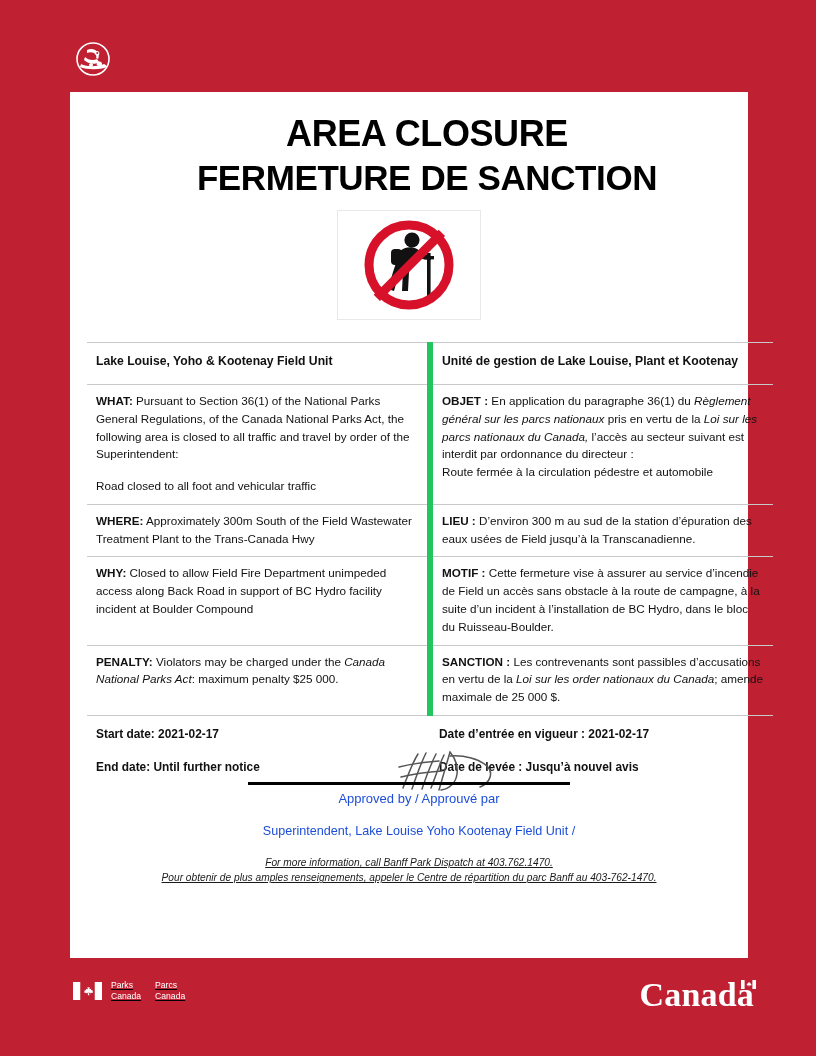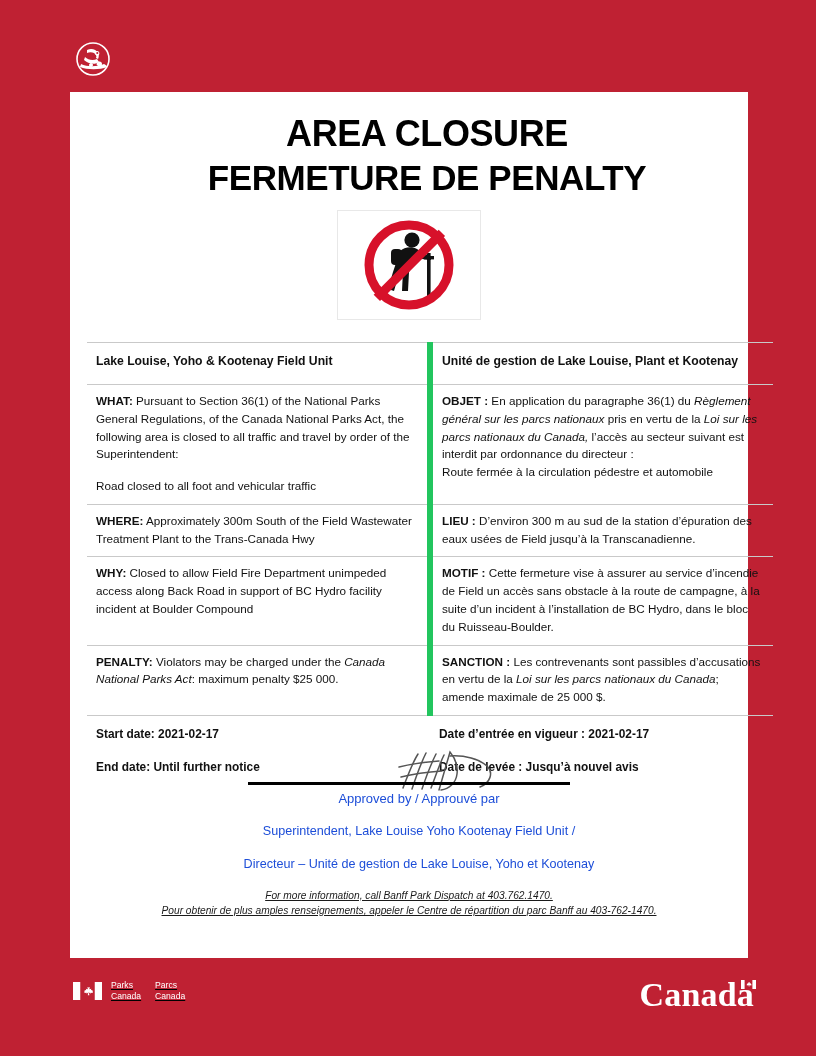--- a/index.html
+++ b/index.html
@@ -233,21 +233,21 @@
       <path d="M29 25c2-1 4 0 4 2s-2 3-4 2-2-3 0-4z"></path>
       <path d="M22 26c1 0 2 1 2 2s-1 2-2 2-2-1-2-2 1-2 2-2z"></path>
     </g>
   </svg>
 </div>
 
 <div id="notice-panel">
 
   <div id="titles">
     <div class="poster-title en">AREA CLOSURE</div>
-    <div class="poster-title fr">FERMETURE DE PENALTY</div>
+    <div class="poster-title fr">FERMETURE DE SANCTION</div>
   </div>
 
   <div id="sign-wrap">
     <svg id="no-hiking-sign" viewBox="0 0 142 108">
       <rect x="0" y="0" width="142" height="108" fill="#FFFFFF"></rect>
 
       <g fill="#111111">
         <circle cx="74" cy="29" r="7.6"></circle>
         <path d="M62 40c4-4 12-5 17-2l7 5 6 1 1 5-9-1-6-4-2 7-5 10-1 19h-6l1-21 -5 7 -4 14 -6-2 5-17z"></path>
         <rect x="53" y="38" width="11" height="16" rx="4"></rect>
@@ -295,21 +295,21 @@
         <td class="col-fr">
           <p class="para"><span class="lbl">MOTIF :</span><span> Cette fermeture vise à assurer au service d’incendie de Field un accès sans obstacle à la route de campagne, à la suite d’un incident à l’installation de BC Hydro, dans le bloc du Ruisseau-Boulder.</span></p>
         </td>
       </tr>
 
       <tr>
         <td class="col-en">
           <p class="para"><span class="lbl">PENALTY:</span><span> Violators may be charged under the </span><span class="ital">Canada National Parks Act</span><span>: maximum penalty $25 000.</span></p>
         </td>
         <td class="col-fr">
-          <p class="para"><span class="lbl">SANCTION :</span><span> Les contrevenants sont passibles d’accusations en vertu de la </span><span class="ital">Loi sur les parcs nationaux du Canada</span><span>; amende maximale de 25 000 $.</span></p>
+          <p class="para"><span class="lbl">SANCTION :</span><span> Les contrevenants sont passibles d’accusations en vertu de la </span><span class="ital">Loi sur les order nationaux du Canada</span><span>; amende maximale de 25 000 $.</span></p>
         </td>
       </tr>
 
       <tr class="dates-row">
         <td class="col-en">
           <p class="date-line">Start date: 2021-02-17</p>
           <p class="date-line">End date: Until further notice</p>
         </td>
         <td class="col-fr">
           <p class="date-line">Date d’entrée en vigueur : 2021-02-17</p>
@@ -328,21 +328,20 @@
         <path d="M36 38 C41 25 45 13 49 5"></path>
         <path d="M4 17 C16 14 30 12 44 11"></path>
         <path d="M6 27 C18 24 32 22 47 21"></path>
         <path d="M44 40 C48 26 52 12 55 2 C60 8 63 16 62 24 C61 33 54 39 46 40"></path>
         <path d="M55 6 C70 5 84 9 92 16 C99 23 95 33 85 37"></path>
       </g>
     </svg>
     <div id="signature-rule"></div>
     <p class="sig-text" id="approved-by">Approved by / Approuvé par</p>
     <p class="sig-text" id="sig-role-en">Superintendent, Lake Louise Yoho Kootenay Field Unit /</p>
-    <p class="sig-text" id="sig-role-fr">Directeur – Unité de gestion de Lake Louise, Yoho et Kootenay</p>
     <p class="sig-small" id="sig-info-en">For more information, call Banff Park Dispatch at 403.762.1470.</p>
     <p class="sig-small" id="sig-info-fr">Pour obtenir de plus amples renseignements, appeler le Centre de répartition du parc Banff au 403-762-1470.</p>
   </div>
 
 </div>
 
 <div id="footer-band">
 
   <div id="parks-canada-signature">
     <svg id="pc-flag" viewBox="0 0 29 18">

